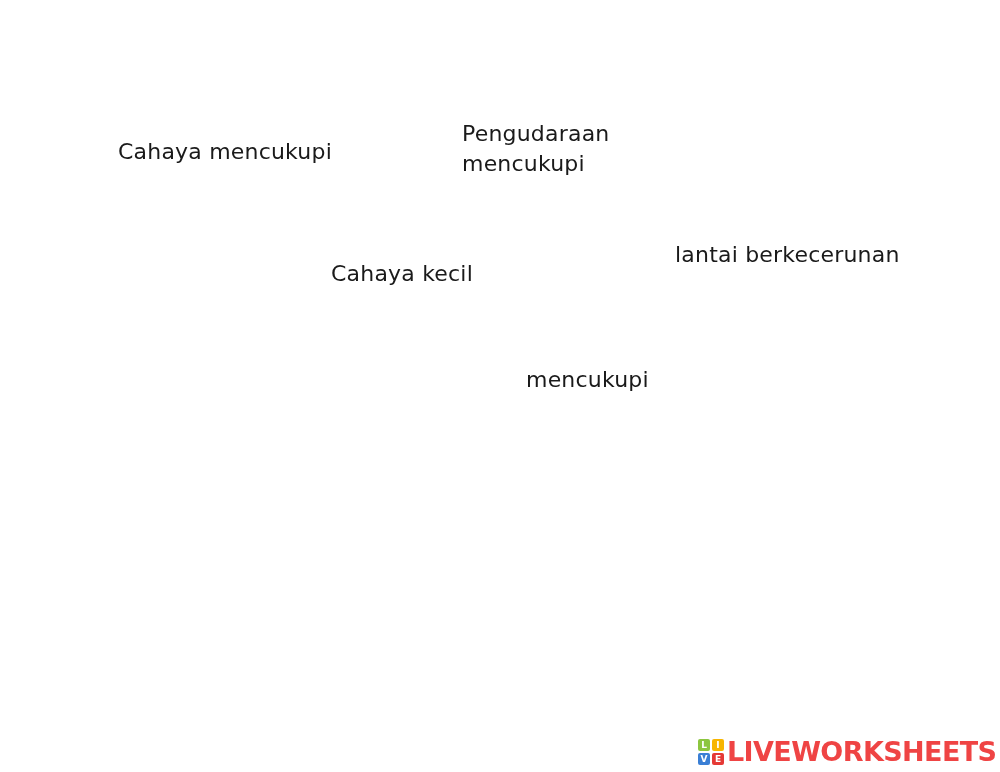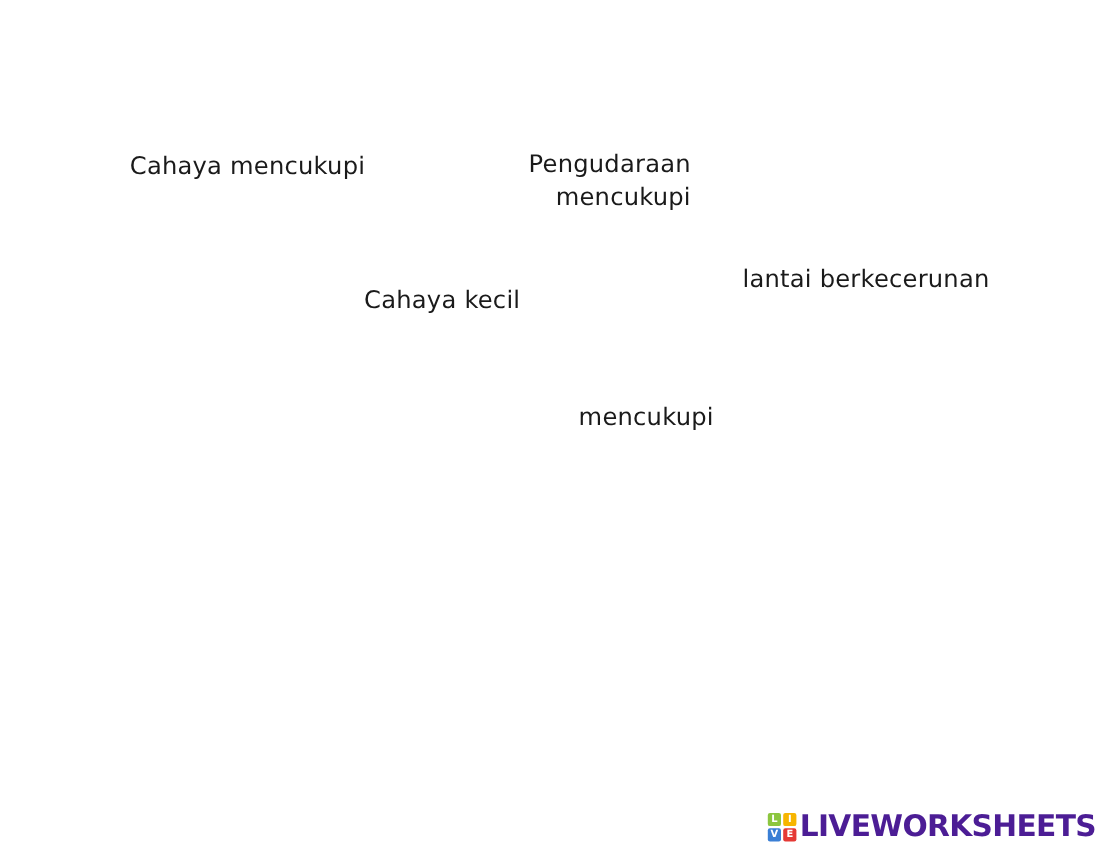--- a/index.html
+++ b/index.html
@@ -24,22 +24,21 @@
       position: absolute;
       color: #1a1a1a;
       font-size: 22px;
       font-weight: normal;
       letter-spacing: 0.2px;
       line-height: 30px;
       white-space: nowrap;
       font-family: "DejaVu Sans", sans-serif;
     }
     .label.center {
-      text-align: right;
-      margin-top: 16px;
+      text-align: left;
     }
     #lbl-cahaya { left: 118px; top: 137px; }
     #lbl-pengudaraan { left: 462px; top: 119px; width: 166px; white-space: normal; }
     #lbl-lantai { left: 675px; top: 240px; }
     #lbl-parit { left: 331px; top: 259px; }
     #lbl-berbumbung { left: 526px; top: 365px; }
 
     .logo {
       position: absolute;
       left: 698px;
@@ -90,16 +89,16 @@
 
   <div class="label" id="lbl-berbumbung">mencukupi</div>
 
   <div class="logo">
     <div class="logo-icon">
       <span class="blk" style="background: rgb(140, 198, 63);">L</span>
       <span class="blk" style="background: rgb(247, 181, 0);">I</span>
       <span class="blk" style="background: rgb(58, 127, 213);">V</span>
       <span class="blk" style="background: rgb(229, 57, 53);">E</span>
     </div>
-    <div class="logo-text" style="color: #4c1d95;">LIVEWORKSHEETS</div>
+    <div class="logo-text" style="color: #ef4444;">LIVEWORKSHEETS</div>
   </div>
 
 </div>
 
 </body></html>

